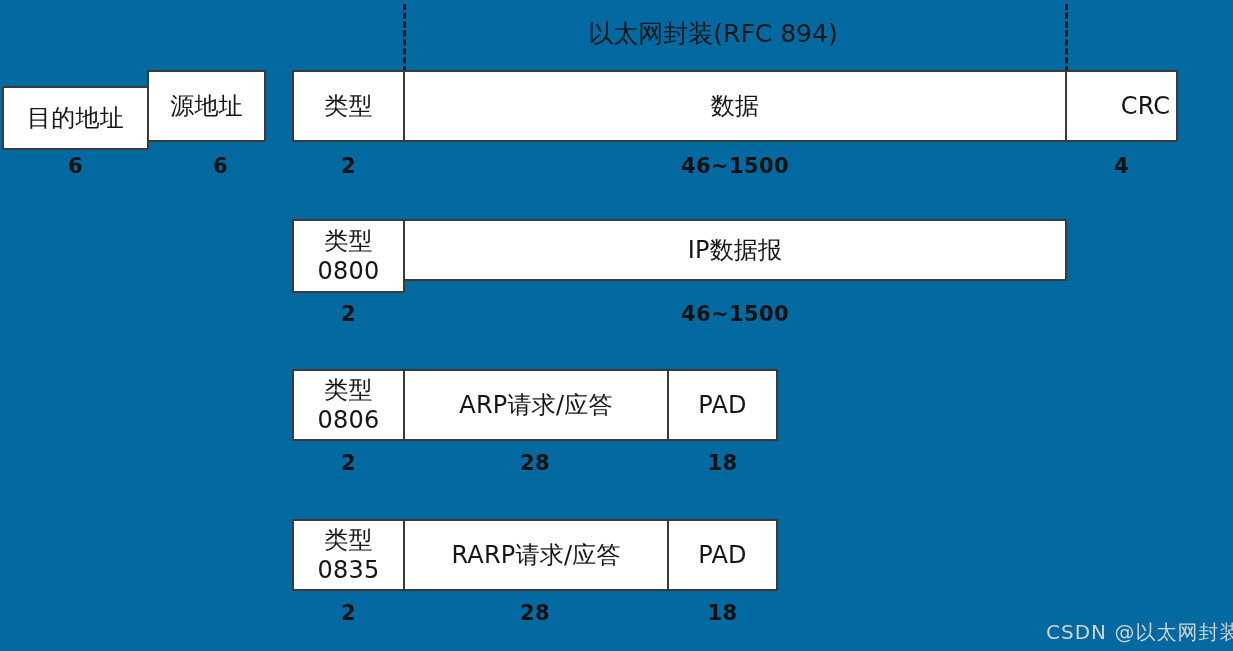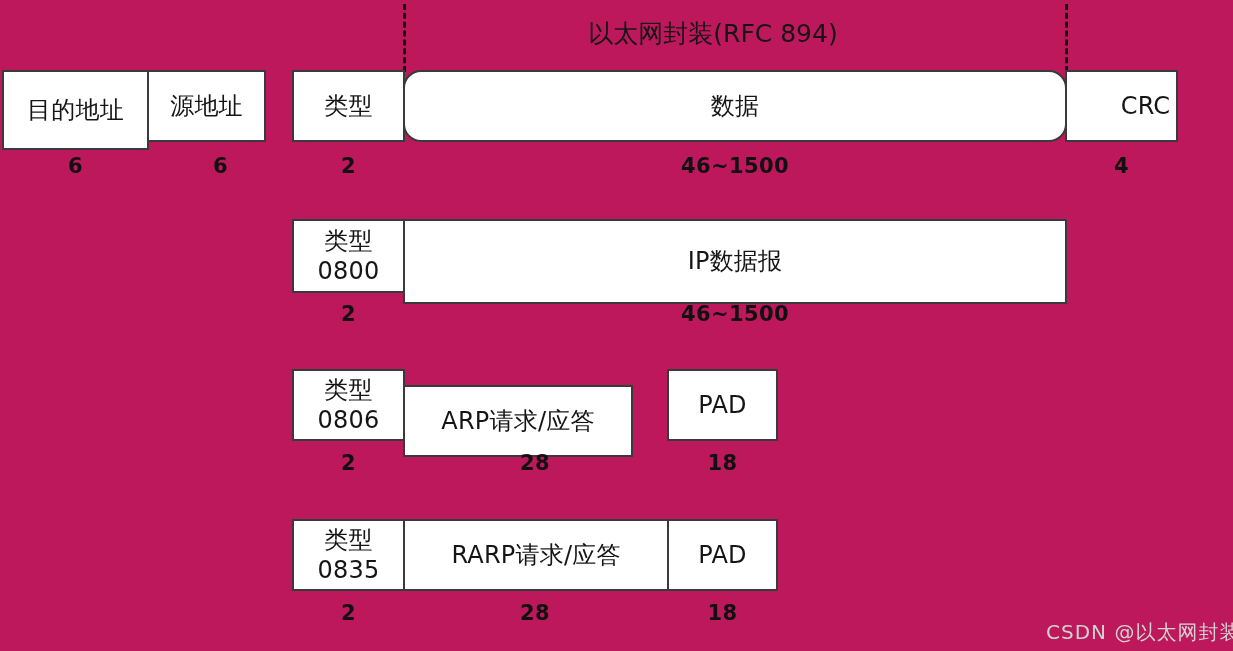--- a/index.html
+++ b/index.html
@@ -8,21 +8,21 @@
     background: #ffffff;
   }
   body {
     font-family: "DejaVu Sans", "Liberation Sans", sans-serif;
     color: #151515;
   }
   #canvas {
     position: relative;
     width: 1233px;
     height: 651px;
-    background: #be185d;
+    background: #0369a1;
     overflow: hidden;
   }
 
   
   .abs { position: absolute; box-sizing: border-box; }
 
   .field {
     border: 2px solid #3a3a3a;
     background: #ffffff;
     display: flex;
@@ -78,61 +78,61 @@
 <body>
 
 <div id="canvas">
 
   <div class="diagram-title" style="left:513px; top:17px; width:400px;">以太网封装(RFC 894)</div>
 
   <div class="dashed-guide" style="left:403px; top:4px; height:68px;"></div>
   <div class="dashed-guide" style="left:1065px; top:4px; height:68px;"></div>
 
   <div class="abs" style="left:2px; top:70px;">
-    <div class="abs field" style="left:0px;   top:0px; width:147px; height:80px;">
+    <div class="abs field" style="left:0px;   top:16px; width:147px; height:64px;">
       <span class="field-label">目的地址</span>
     </div>
     <div class="abs field" style="left:145px; top:0px; width:119px; height:72px;">
       <span class="field-label">源地址</span>
     </div>
     <div class="abs field" style="left:290px; top:0px; width:113px; height:72px;">
       <span class="field-label">类型</span>
     </div>
-    <div class="abs field" style="left:401px; top:0px; width:664px; height:72px;border-radius:18px;">
+    <div class="abs field" style="left:401px; top:0px; width:664px; height:72px;">
       <span class="field-label">数据</span>
     </div>
     <div class="abs field" style="left:1063px; top:0px; width:113px; height:72px;padding-left:48px;">
       <span class="field-label">CRC</span>
     </div>
   </div>
 
   <div class="size-label" style="left:2px;   top:154px; width:147px;">6</div>
   <div class="size-label" style="left:147px; top:154px; width:147px;">6</div>
   <div class="size-label" style="left:292px; top:154px; width:113px;">2</div>
   <div class="size-label" style="left:403px; top:154px; width:664px;">46~1500</div>
   <div class="size-label" style="left:1065px; top:154px; width:113px;">4</div>
 
   <div class="abs" style="left:292px; top:219px;">
     <div class="abs field" style="left:0px;   top:0px; width:113px; height:74px;">
       <span class="field-label two-line">类型
 0800</span>
     </div>
-    <div class="abs field" style="left:111px; top:0px; width:664px; height:85px;">
+    <div class="abs field" style="left:111px; top:0px; width:664px; height:62px;">
       <span class="field-label">IP数据报</span>
     </div>
   </div>
   <div class="size-label" style="left:292px; top:302px; width:113px;">2</div>
   <div class="size-label" style="left:403px; top:302px; width:664px;">46~1500</div>
 
   <div class="abs" style="left:292px; top:369px;">
     <div class="abs field" style="left:0px;   top:0px; width:113px; height:72px;">
       <span class="field-label two-line">类型
 0806</span>
     </div>
-    <div class="abs field" style="left:111px; top:16px; width:230px; height:72px;">
+    <div class="abs field" style="left:111px; top:0px; width:266px; height:72px;">
       <span class="field-label">ARP请求/应答</span>
     </div>
     <div class="abs field" style="left:375px; top:0px; width:111px; height:72px;">
       <span class="field-label">PAD</span>
     </div>
   </div>
   <div class="size-label" style="left:292px; top:451px; width:113px;">2</div>
   <div class="size-label" style="left:403px; top:451px; width:264px;">28</div>
   <div class="size-label" style="left:667px; top:451px; width:111px;">18</div>
 

